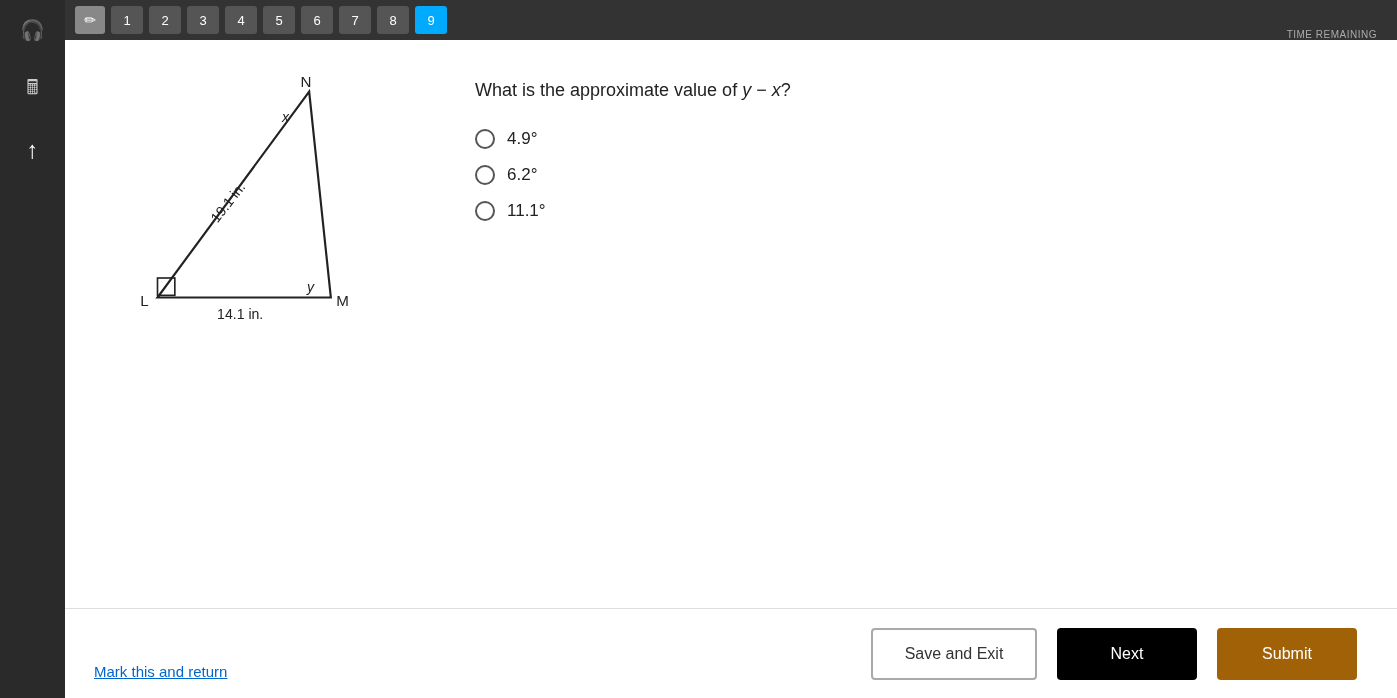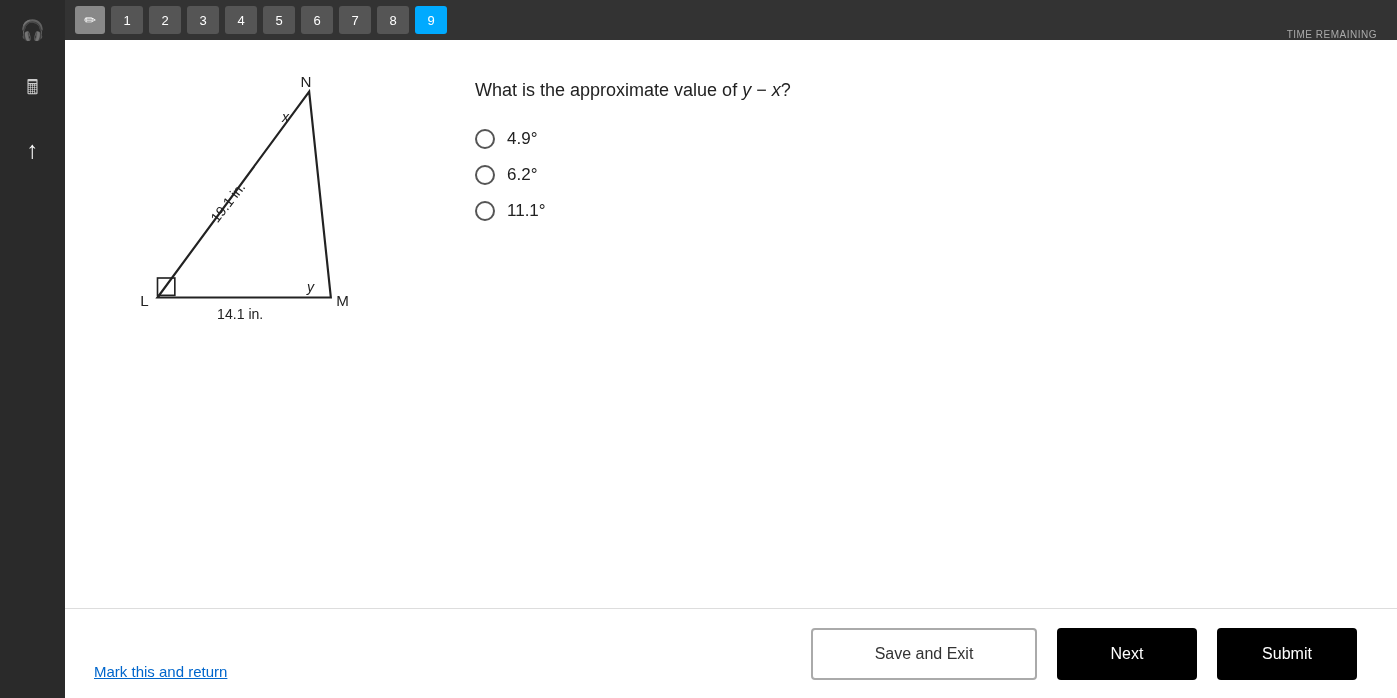--- a/index.html
+++ b/index.html
@@ -177,21 +177,21 @@
       position: absolute;
       left: 29px;
       bottom: 18px;
       color: #0066cc;
       font-size: 15px;
       text-decoration: underline;
       cursor: pointer;
     }
 
     .btn-save {
-      width: 226px;
+      width: 166px;
       height: 52px;
       background: #fff;
       border: 2px solid #aaa;
       border-radius: 4px;
       font-size: 16px;
       color: #333;
       cursor: pointer;
       display: flex;
       align-items: center;
       justify-content: center;
@@ -207,21 +207,21 @@
       color: #fff;
       cursor: pointer;
       display: flex;
       align-items: center;
       justify-content: center;
     }
 
     .btn-submit {
       width: 140px;
       height: 52px;
-      background: #000000;
+      background: #a16207;
       border: none;
       border-radius: 4px;
       font-size: 16px;
       color: #fff;
       cursor: pointer;
       display: flex;
       align-items: center;
       justify-content: center;
     }
   </style>

